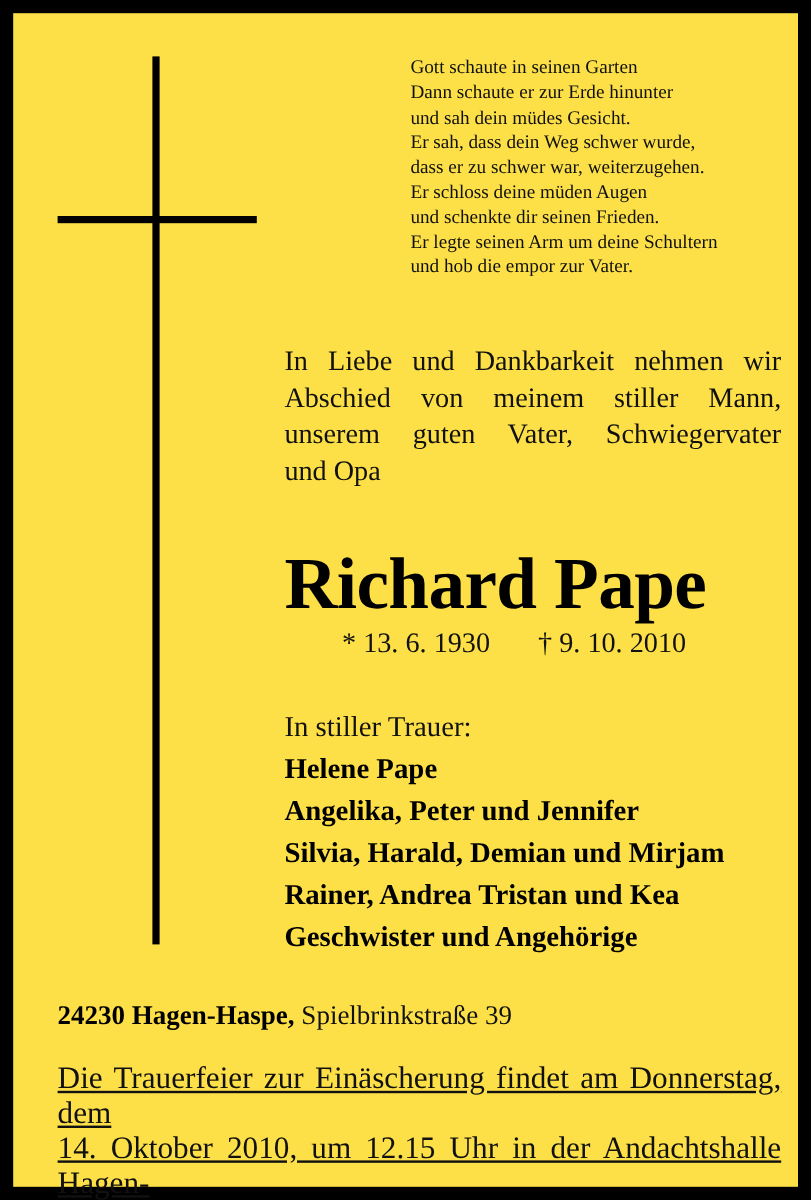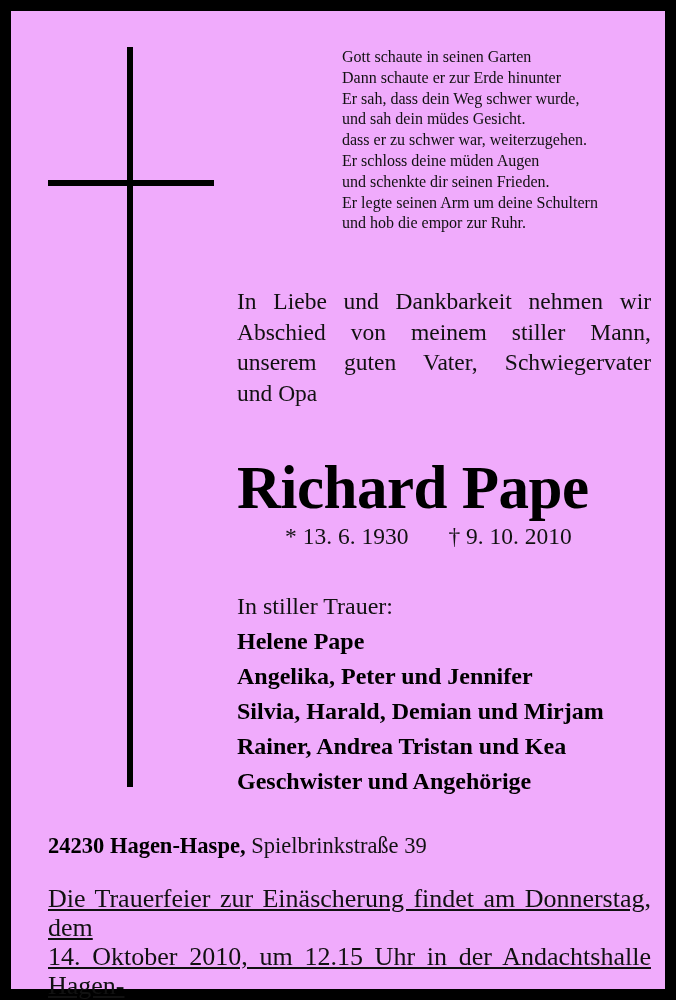--- a/index.html
+++ b/index.html
@@ -14,21 +14,21 @@
       overflow: hidden;
       font-family: "Liberation Serif", "DejaVu Serif", serif;
       color: #111111;
     }
     .page {
       position: absolute;
       left: 11px;
       top: 11px;
       width: 654px;
       height: 978px;
-      background: #f0abfc;
+      background: #fde047;
     }
     .cross-v {
       position: absolute;
       left: 116px;
       top: 36px;
       width: 6px;
       height: 740px;
       background: #000000;
     }
     .cross-h {
@@ -130,27 +130,27 @@
 <div class="page">
 
   <div>
     <div class="cross-v"></div>
     <div class="cross-h"></div>
   </div>
 
   <div class="poem">
     <div>Gott schaute in seinen Garten</div>
     <div>Dann schaute er zur Erde hinunter</div>
+    <div>und sah dein müdes Gesicht.</div>
     <div>Er sah, dass dein Weg schwer wurde,</div>
-    <div>und sah dein müdes Gesicht.</div>
     <div>dass er zu schwer war, weiterzugehen.</div>
     <div>Er schloss deine müden Augen</div>
     <div>und schenkte dir seinen Frieden.</div>
     <div>Er legte seinen Arm um deine Schultern</div>
-    <div>und hob die empor zur Ruhr.</div>
+    <div>und hob die empor zur Vater.</div>
   </div>
 
   <div class="intro">
     <span class="line">In Liebe und Dankbarkeit nehmen wir</span>
     <span class="line">Abschied von meinem stiller Mann,</span>
     <span class="line">unserem guten Vater, Schwiegervater</span>
     <span class="line last">und Opa</span>
   </div>
 
   <div class="name">Richard Pape</div>

